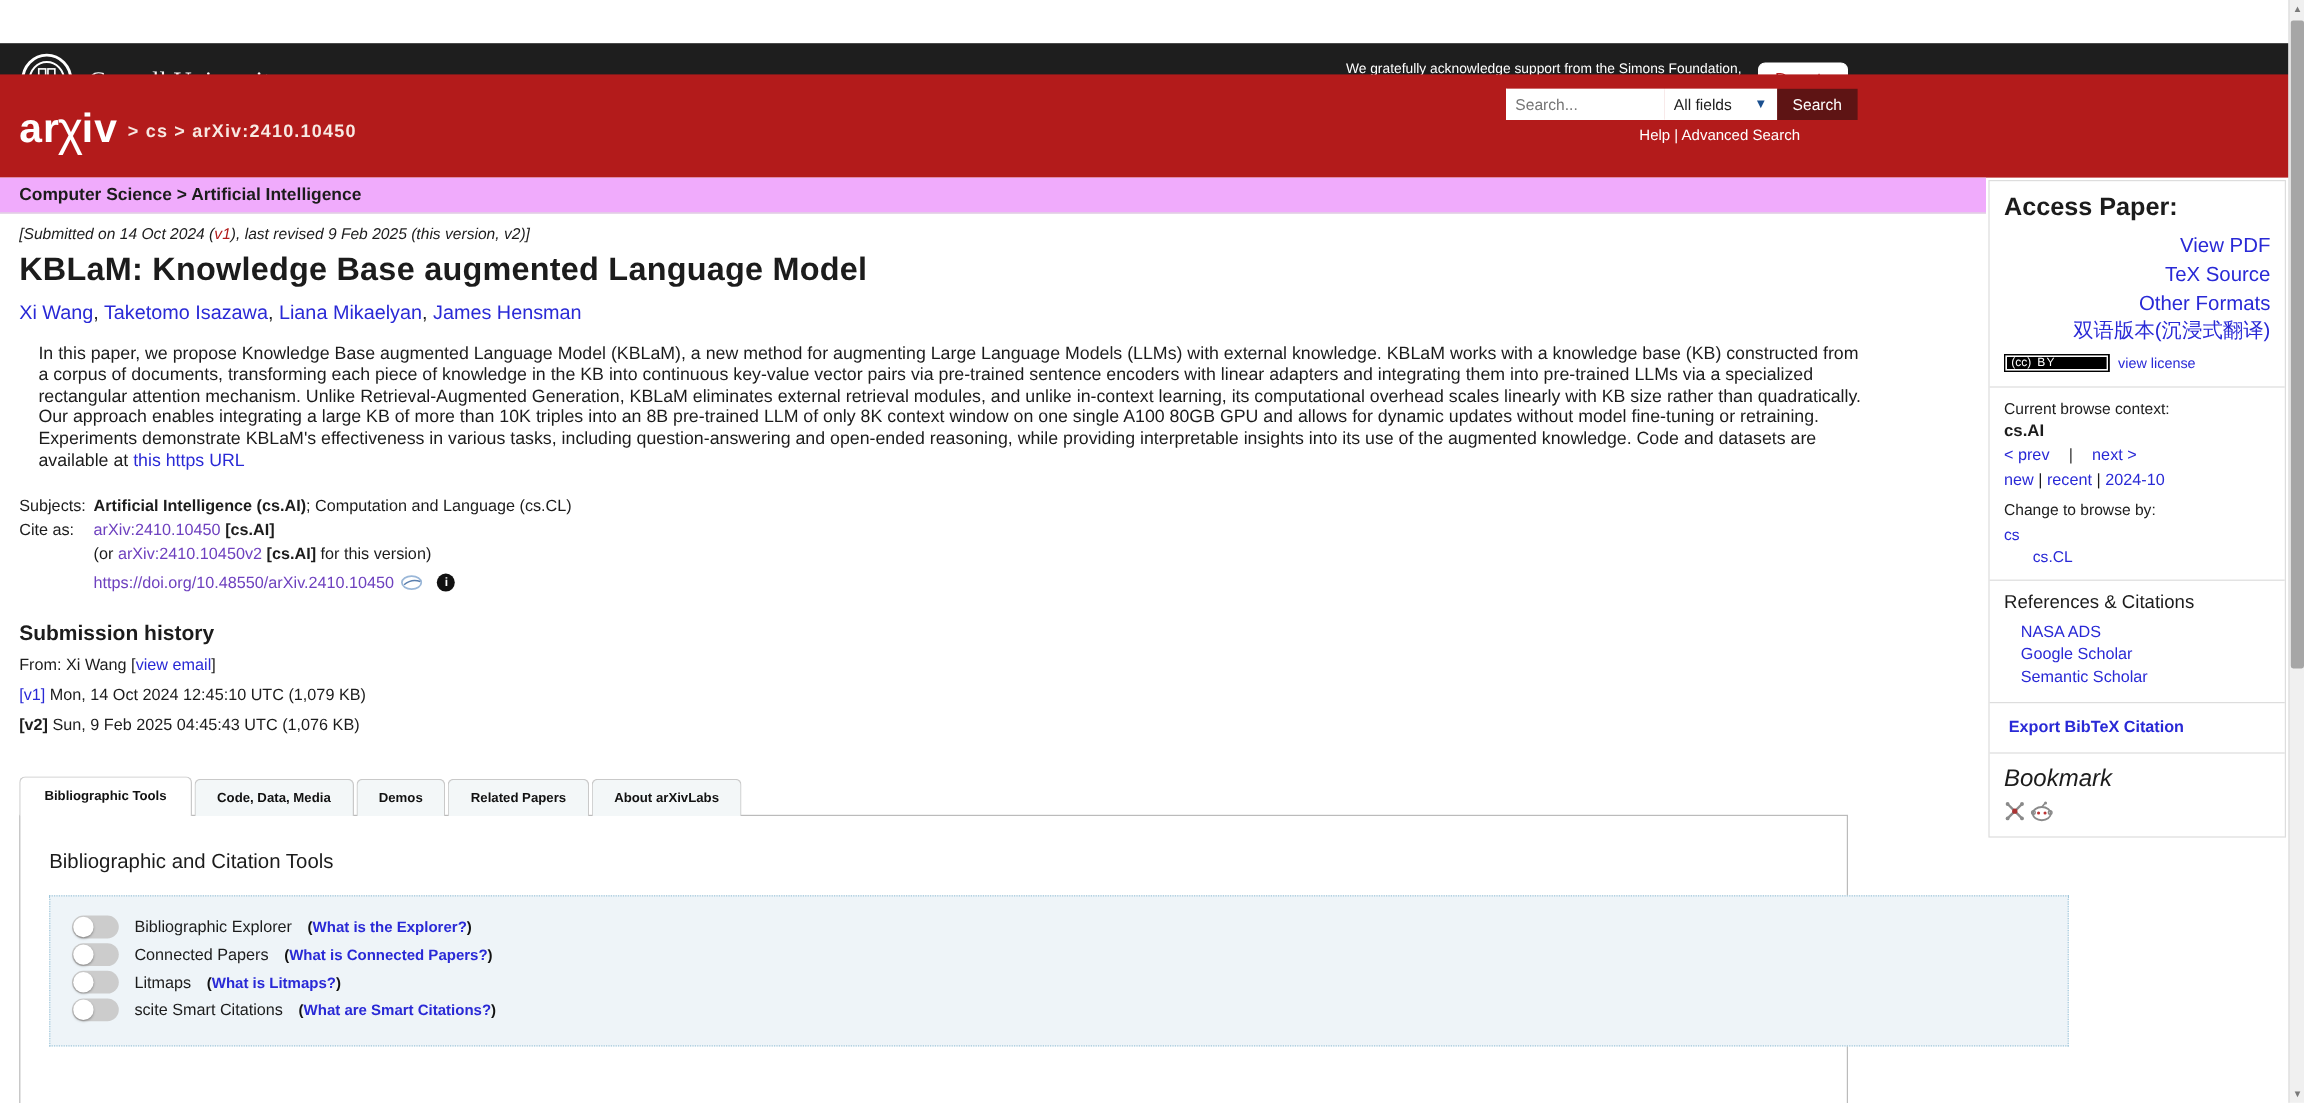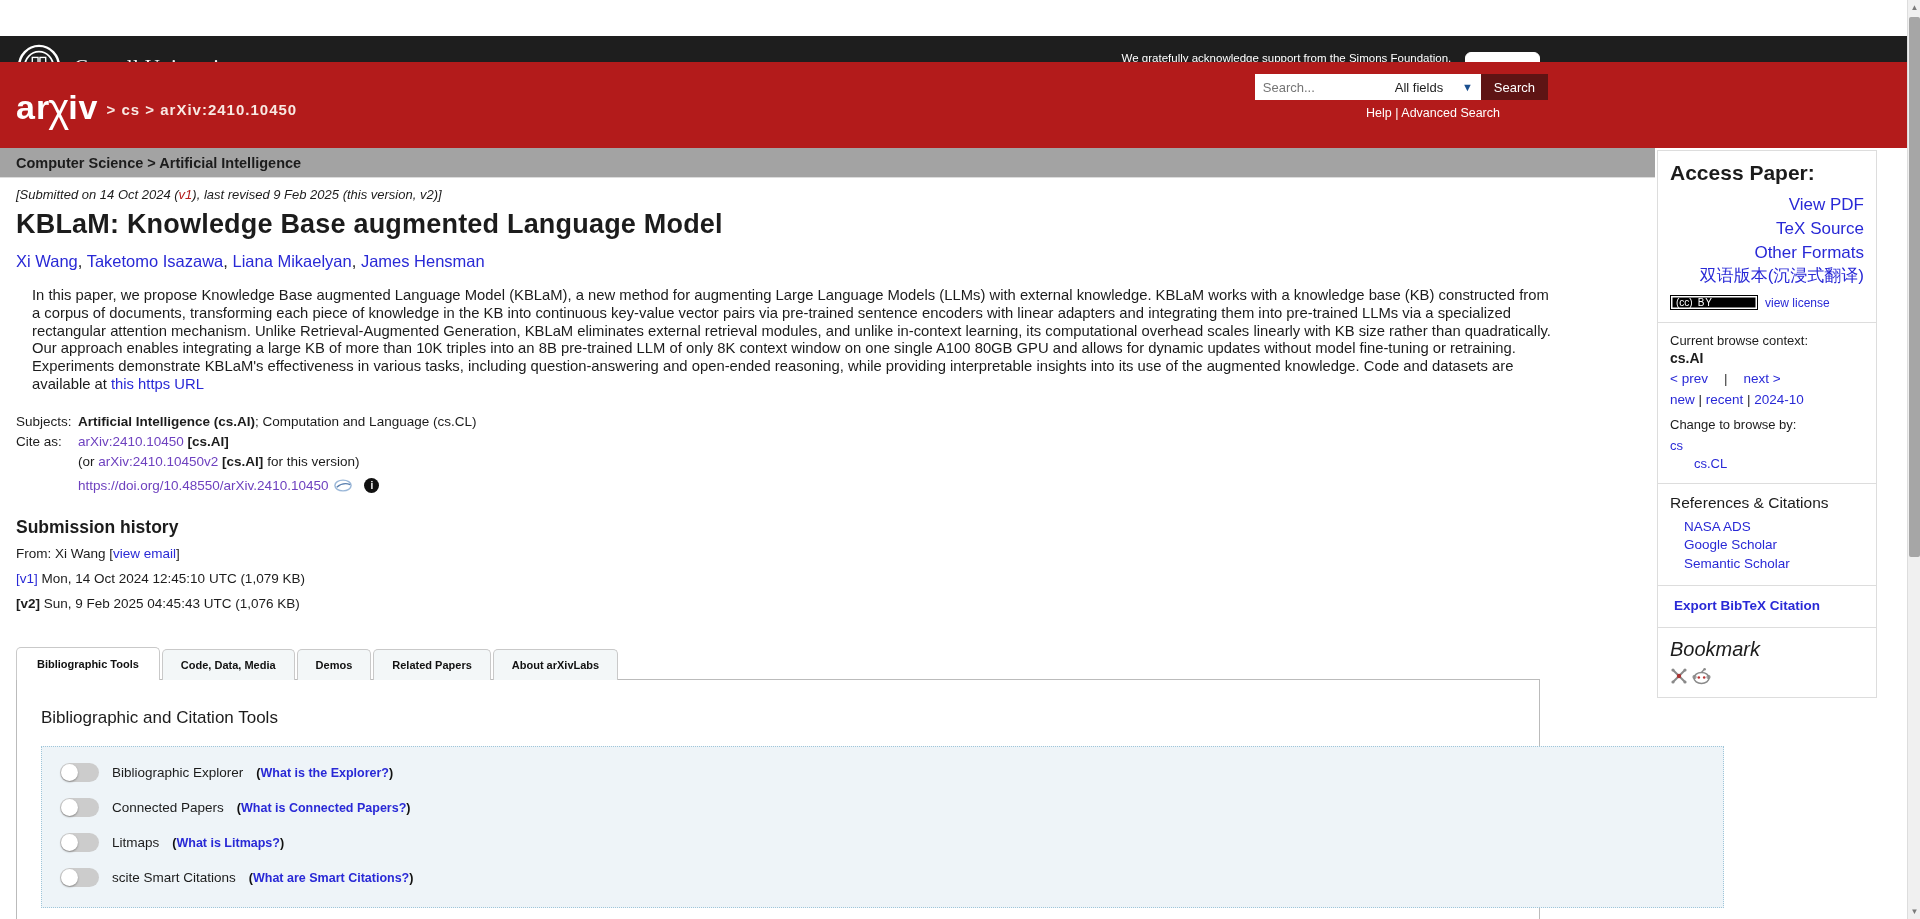--- a/index.html
+++ b/index.html
@@ -29,21 +29,21 @@
     font-size:13px; outline:none; font-family:"Liberation Sans", sans-serif; }
   .scope-select { width:94px; height:26px; background:#fff; border:1px solid #fff; font-size:13px;
     display:flex; align-items:center; justify-content:space-between; padding:0 7px; cursor:pointer; }
   .scope-chevron { color:#1a4f8f; font-size:11px; }
   .search-btn { height:26px; background:#5e1414; color:#fff; border:none; font-size:13px; padding:0 13px;
     cursor:pointer; font-family:"Liberation Sans", sans-serif; }
   .help-row { position:absolute; right:420px; top:44px; color:#fff; font-size:12.5px; }
   .help-row a { color:#fff; text-decoration:none; }
 
   
-  .subjectbar { position:absolute; left:0; top:148px; width:1655px; height:30px; background:#a3a3a3;
+  .subjectbar { position:absolute; left:0; top:148px; width:1655px; height:30px; background:#f0abfc;
     border-bottom:1px solid #dcdcdc; display:flex; align-items:center; padding-left:16px;
     font-size:14.5px; font-weight:bold; }
 
   
   .main { position:absolute; left:0; top:178px; width:1655px; padding:9px 0 0 16px; }
   a { cursor:pointer; }
   .lnk { color:#2929d6; text-decoration:none; }
   .vis { color:#6e41bf; text-decoration:none; }
   .red-lnk { color:#b31b1b; text-decoration:none; }
   .dates { font-size:13px; font-style:italic; color:#1c1c1c; }
@@ -65,33 +65,33 @@
   
   .tabs-wrap { position:absolute; left:16px; top:647px; width:1524px; }
   .tabbar { display:flex; gap:2px; align-items:flex-end; }
   .tab { font-size:11px; font-weight:bold; padding:9px 18px; background:#f3f7f8; border:1px solid #c9c9c9;
     border-bottom:none; border-radius:5px 5px 0 0; color:#111; cursor:pointer; }
   .tab.active { background:#fff; position:relative; z-index:2; padding:10px 20px; }
   .tabpanel { background:#fff; border:1px solid #bbb; margin-top:-1px; height:258px; padding:28px 24px 0 24px; }
   .labs-heading { font-size:17px; }
   .labs-box { margin-top:18px; background:#eef4f8; border:1px dotted #9fc6da; padding:16px 18px 20px 18px;
     width:1683px; }
-  .tool-row { display:flex; align-items:center; gap:13px; margin-top:16px; }
+  .tool-row { display:flex; align-items:center; gap:13px; margin-top:4px; }
   .tool-row:first-child { margin-top:0; }
   .toggle { width:39px; height:19px; background:#ccc; border-radius:10px; position:relative; cursor:pointer; flex:none; }
   .toggle .knob { position:absolute; left:1px; top:1px; width:17px; height:17px; border-radius:50%;
     background:#fff; box-shadow:0 1px 2px rgba(0,0,0,.35); }
   .tool-label { font-size:13.5px; }
   .tool-link-wrap { font-weight:bold; font-size:12.5px; }
   .tool-link-wrap::before { content:"("; color:#111; }
   .tool-link-wrap::after { content:")"; color:#111; }
   .tool-link-wrap a { color:#2929d6; text-decoration:none; }
 
   
-  .sidebar { position:absolute; left:1657px; top:150px; width:220px; background:#fff;
+  .sidebar { position:absolute; left:1657px; top:150px; width:248px; background:#fff;
     border:1px solid #ddd; z-index:5; }
   .sb-sec { padding:10px 12px 12px 12px; border-bottom:1px solid #ddd; }
   .sb-sec:last-child { border-bottom:none; }
   .access-heading { font-size:21px; font-weight:bold; }
   .access-links { margin-top:8px; padding-left:14px; }
   .access-links a { display:block; font-size:17px; line-height:1.4; color:#2929d6; text-decoration:none;text-align:right; }
   .license-row { display:flex; align-items:center; gap:7px; margin-top:7px; }
   .cc-badge { display:inline-flex; align-items:center; border:1px solid #000; background:#000; color:#fff;
     font-size:10px; padding:1px 5px; gap:5px; box-shadow:inset 0 0 0 1.5px #fff; height:15px; width:88px; }
   .cc-badge .by { letter-spacing:1px; }

